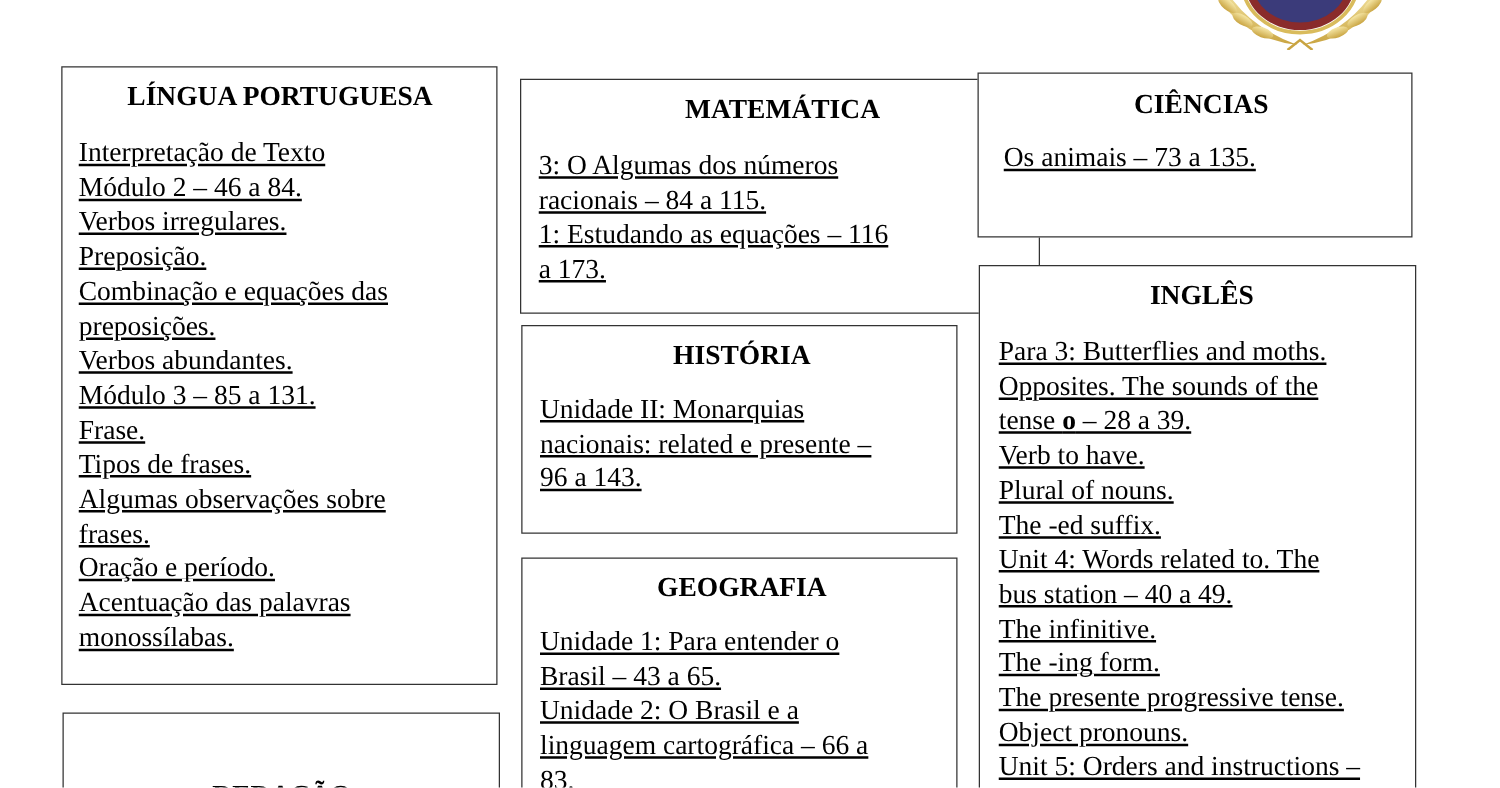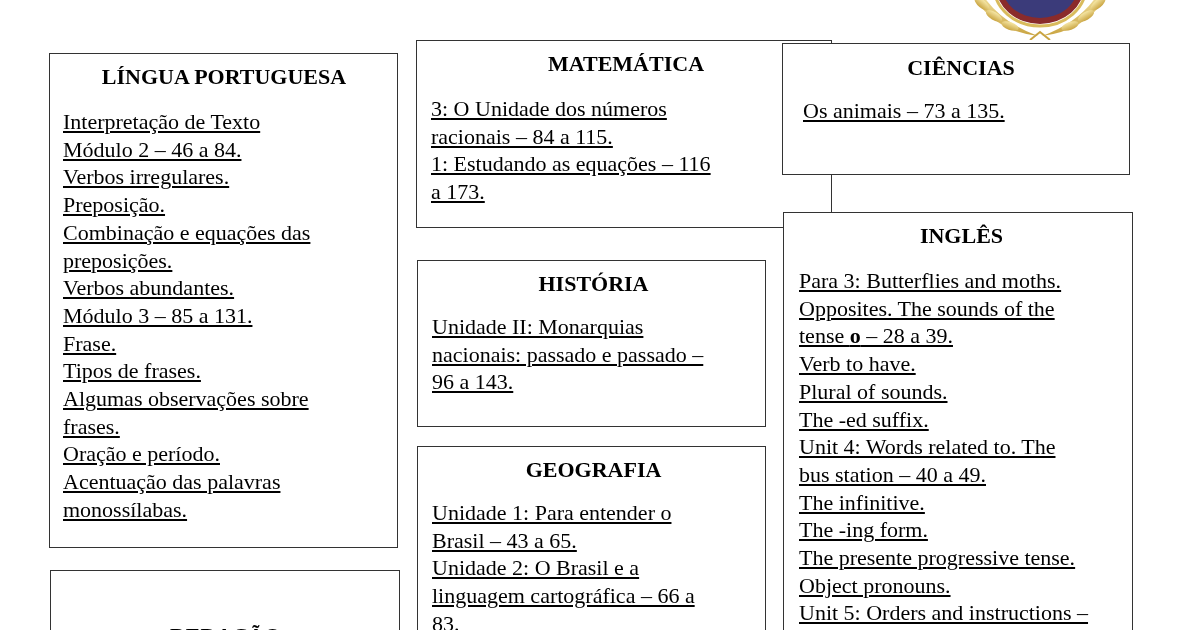--- a/index.html
+++ b/index.html
@@ -76,65 +76,65 @@
     <div>Oração e período.</div>
     <div>Acentuação das palavras</div>
     <div>monossílabas.</div>
   </div>
 </section>
 
 <section class="box" style="left:50px; top:570px; width:350px; height:120px; padding:52px 12px 0 13px;">
   <h2>REDAÇÃO</h2>
 </section>
 
-<section class="box" style="left:416px; top:40px; width:416px; height:188px; padding:10px 10px 0 14px;">
+<section class="box" style="left:416px; top:63px; width:416px; height:188px; padding:10px 10px 0 14px;">
   <h2>MATEMÁTICA</h2>
   <div class="body" style="margin-top:18px;">
-    <div>3: O Unidade dos números</div>
+    <div>3: O Algumas dos números</div>
     <div>racionais – 84 a 115.</div>
     <div>1: Estudando as equações – 116</div>
     <div>a 173.</div>
   </div>
 </section>
 
 <section class="box" style="left:417px; top:260px; width:349px; height:167px; padding:10px 10px 0 14px;">
   <h2>HISTÓRIA</h2>
   <div class="body" style="margin-top:16px;">
     <div>Unidade II: Monarquias</div>
-    <div>nacionais: passado e passado –</div>
+    <div>nacionais: related e presente –</div>
     <div>96 a 143.</div>
   </div>
 </section>
 
 <section class="box" style="left:417px; top:446px; width:349px; height:220px; padding:10px 10px 0 14px;">
   <h2>GEOGRAFIA</h2>
   <div class="body" style="margin-top:16px;">
     <div>Unidade 1: Para entender o</div>
     <div>Brasil – 43 a 65.</div>
     <div>Unidade 2: O Brasil e a</div>
     <div>linguagem cartográfica – 66 a</div>
     <div>83.</div>
   </div>
 </section>
 
-<section class="box" style="left:782px; top:43px; width:348px; height:132px; padding:11px 10px 0 20px;">
+<section class="box" style="left:782px; top:58px; width:348px; height:132px; padding:11px 10px 0 20px;">
   <h2>CIÊNCIAS</h2>
   <div class="body" style="margin-top:16px;">
     <div>Os animais – 73 a 135.</div>
   </div>
 </section>
 
 <section class="box" style="left:783px; top:212px; width:350px; height:460px; padding:10px 8px 0 15px;">
   <h2>INGLÊS</h2>
   <div class="body" style="margin-top:18px;">
     <div>Para 3: Butterflies and moths.</div>
     <div>Opposites. The sounds of the</div>
     <div><span>tense </span><b>o</b><span> – 28 a 39.</span></div>
     <div>Verb to have.</div>
-    <div>Plural of sounds.</div>
+    <div>Plural of nouns.</div>
     <div>The -ed suffix.</div>
     <div>Unit 4: Words related to. The</div>
     <div>bus station – 40 a 49.</div>
     <div>The infinitive.</div>
     <div>The -ing form.</div>
     <div>The presente progressive tense.</div>
     <div>Object pronouns.</div>
     <div>Unit 5: Orders and instructions –</div>
   </div>
 </section>

